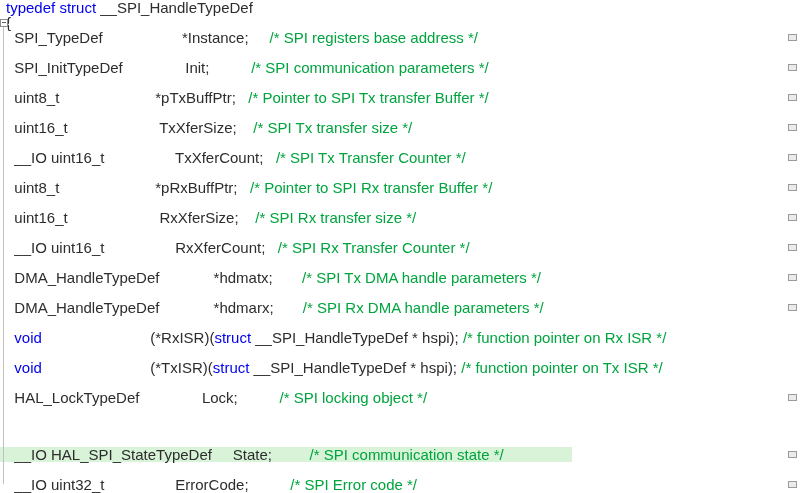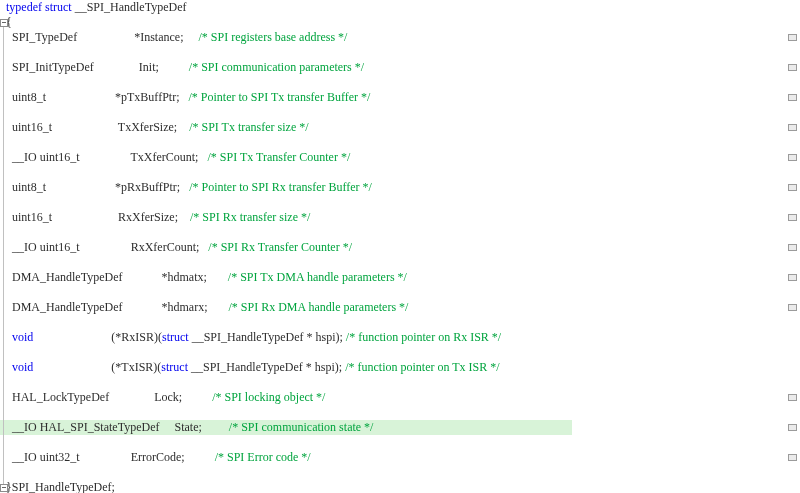--- a/index.html
+++ b/index.html
@@ -7,37 +7,38 @@
     padding: 0;
     background: #ffffff;
     width: 800px;
     height: 493px;
     overflow: hidden;
   }
   .editor {
     position: relative;
     width: 800px;
     height: 493px;
-    font-family: Liberation Serif, serif;
-    font-size: 12px;
+    font-family: Liberation Sans, sans-serif;
+    font-size: 15px;
     line-height: 15px;
     white-space: pre;
     overflow: hidden;
     background: #ffffff;
   }
   .line {
     position: relative;
     height: 15px;
     padding-left: 6px;
     box-sizing: border-box;
   }
   .line.hl {
     background: linear-gradient(to right,
       var(--hl-bg) 0, var(--hl-bg) 572px,
       rgba(0,0,0,0) 572px);
+    margin-top: 27px;
   }
   .tok-k { color: var(--kw); }
   .tok-c { color: var(--cm); }
   .tok-p { color: var(--pl); }
   .mark {
     position: absolute;
     right: 3px;
     top: 4px;
     width: 9px;
     height: 7px;

